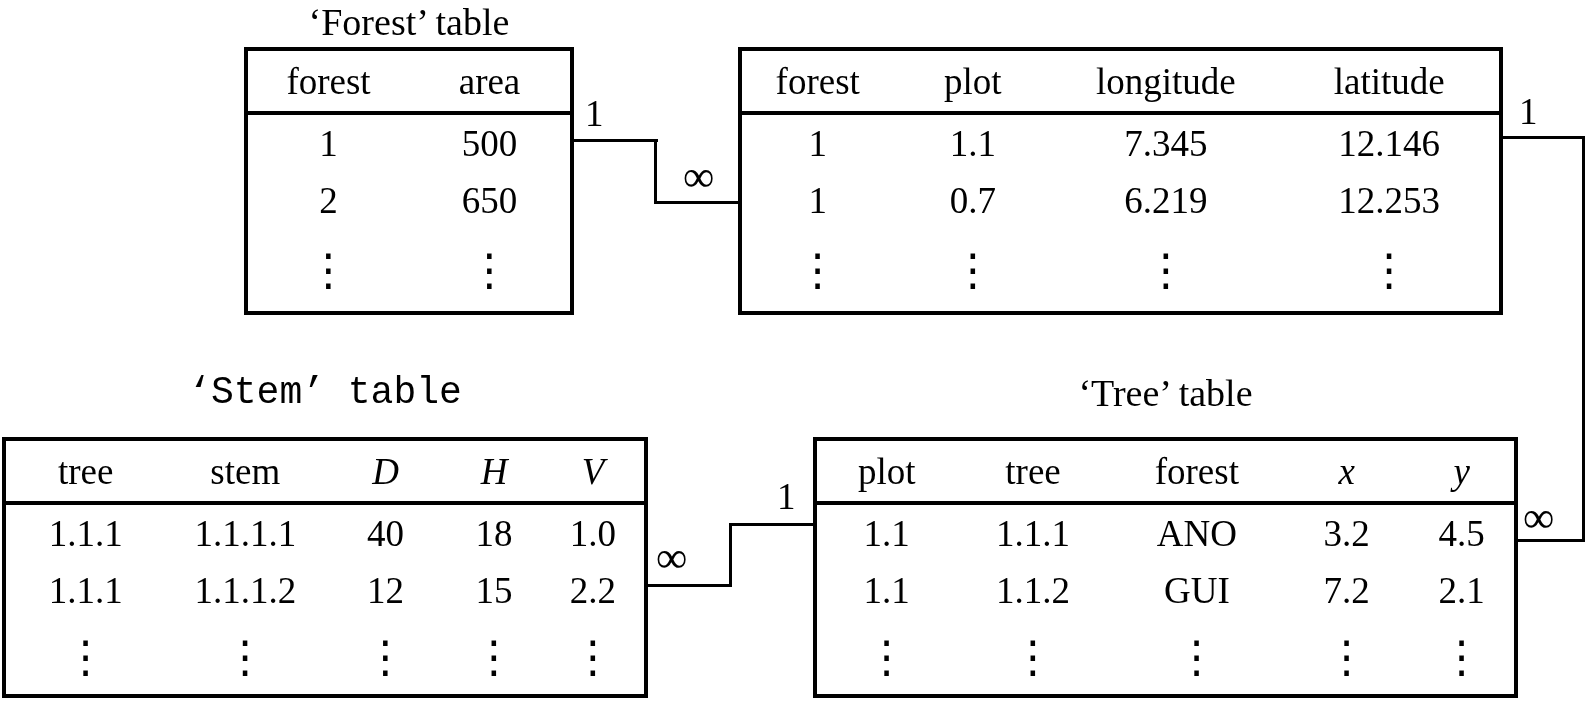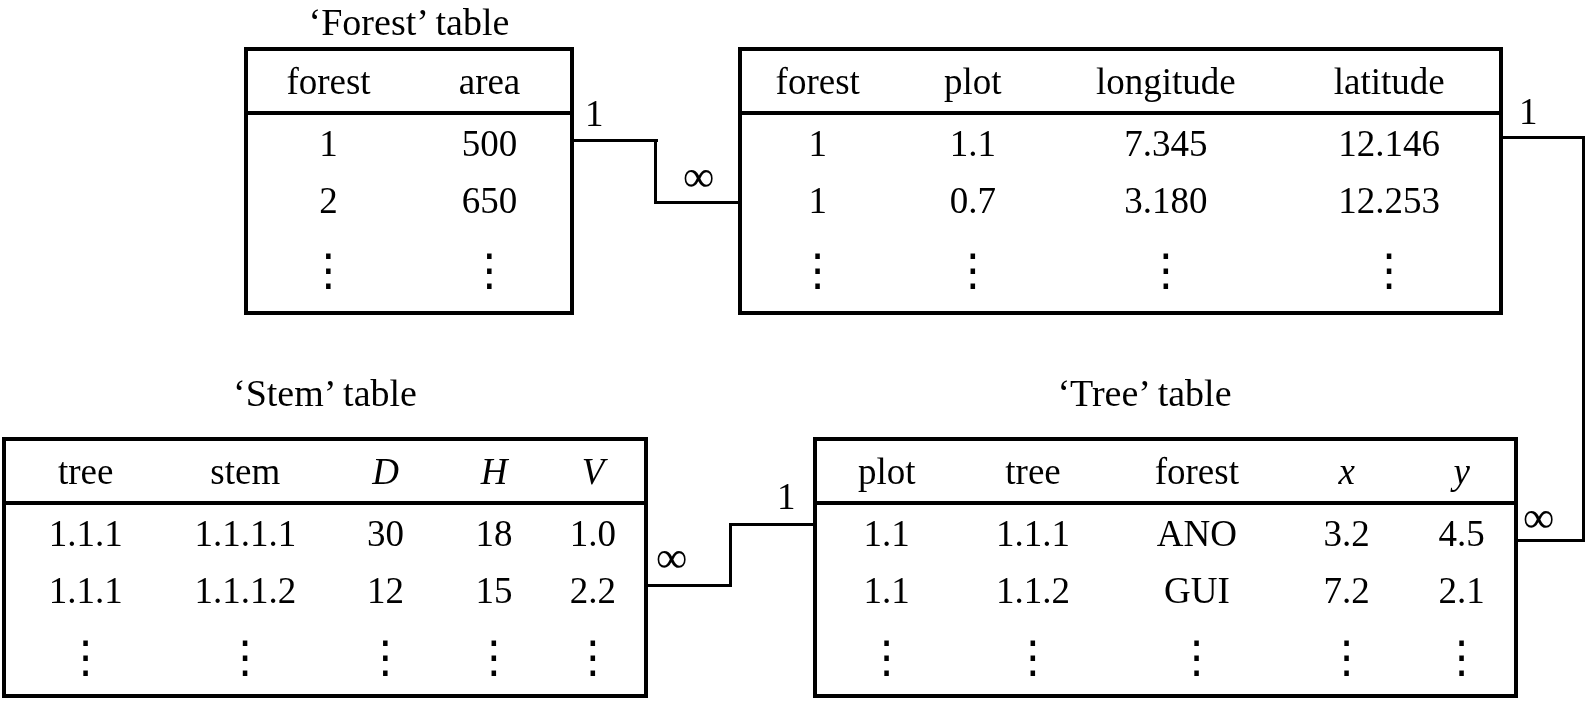--- a/index.html
+++ b/index.html
@@ -88,34 +88,34 @@
         <tbody>
           <tr>
             <td>1</td>
             <td>1.1</td>
             <td>7.345</td>
             <td>12.146</td>
           </tr>
           <tr>
             <td>1</td>
             <td>0.7</td>
-            <td>3.180</td>
+            <td>6.219</td>
             <td>12.253</td>
           </tr>
           <tr>
             <td class="vdots">⋮</td>
             <td class="vdots">⋮</td>
             <td class="vdots">⋮</td>
             <td class="vdots">⋮</td>
           </tr>
         </tbody>
       </table>
   </div>
 
-  <div class="ttitle" style="left:2px;top:371px;width:646px;">‘Stem’ table</div>
+  <div class="ttitle" style="left:2px;top:371px;width:646px;font-family:Liberation Mono, monospace;">‘Stem’ table</div>
   <div class="tbox" style="left:2px;top:437px;width:646px;height:261px;">
     <table class="dtable">
       <colgroup>
           <col style="width:25%">
           <col style="width:25%">
           <col style="width:19%">
           <col style="width:15%">
           <col style="width:16%">
         </colgroup>
     <thead>
@@ -124,21 +124,21 @@
             <th>stem</th>
             <th class="ital">D</th>
             <th class="ital">H</th>
             <th class="ital">V</th>
           </tr>
         </thead>
         <tbody>
           <tr>
             <td>1.1.1</td>
             <td>1.1.1.1</td>
-            <td>30</td>
+            <td>40</td>
             <td>18</td>
             <td>1.0</td>
           </tr>
           <tr>
             <td>1.1.1</td>
             <td>1.1.1.2</td>
             <td>12</td>
             <td>15</td>
             <td>2.2</td>
           </tr>
@@ -146,21 +146,21 @@
             <td class="vdots">⋮</td>
             <td class="vdots">⋮</td>
             <td class="vdots">⋮</td>
             <td class="vdots">⋮</td>
             <td class="vdots">⋮</td>
           </tr>
         </tbody>
       </table>
   </div>
 
-  <div class="ttitle" style="left:792px;top:371px;width:705px;">‘Tree’ table</div>
+  <div class="ttitle" style="left:813px;top:371px;width:705px;">‘Tree’ table</div>
   <div class="tbox" style="left:813px;top:437px;width:705px;height:261px;">
     <table class="dtable">
       <colgroup>
           <col style="width:20%">
           <col style="width:22%">
           <col style="width:25%">
           <col style="width:18%">
           <col style="width:15%">
         </colgroup>
     <thead>

